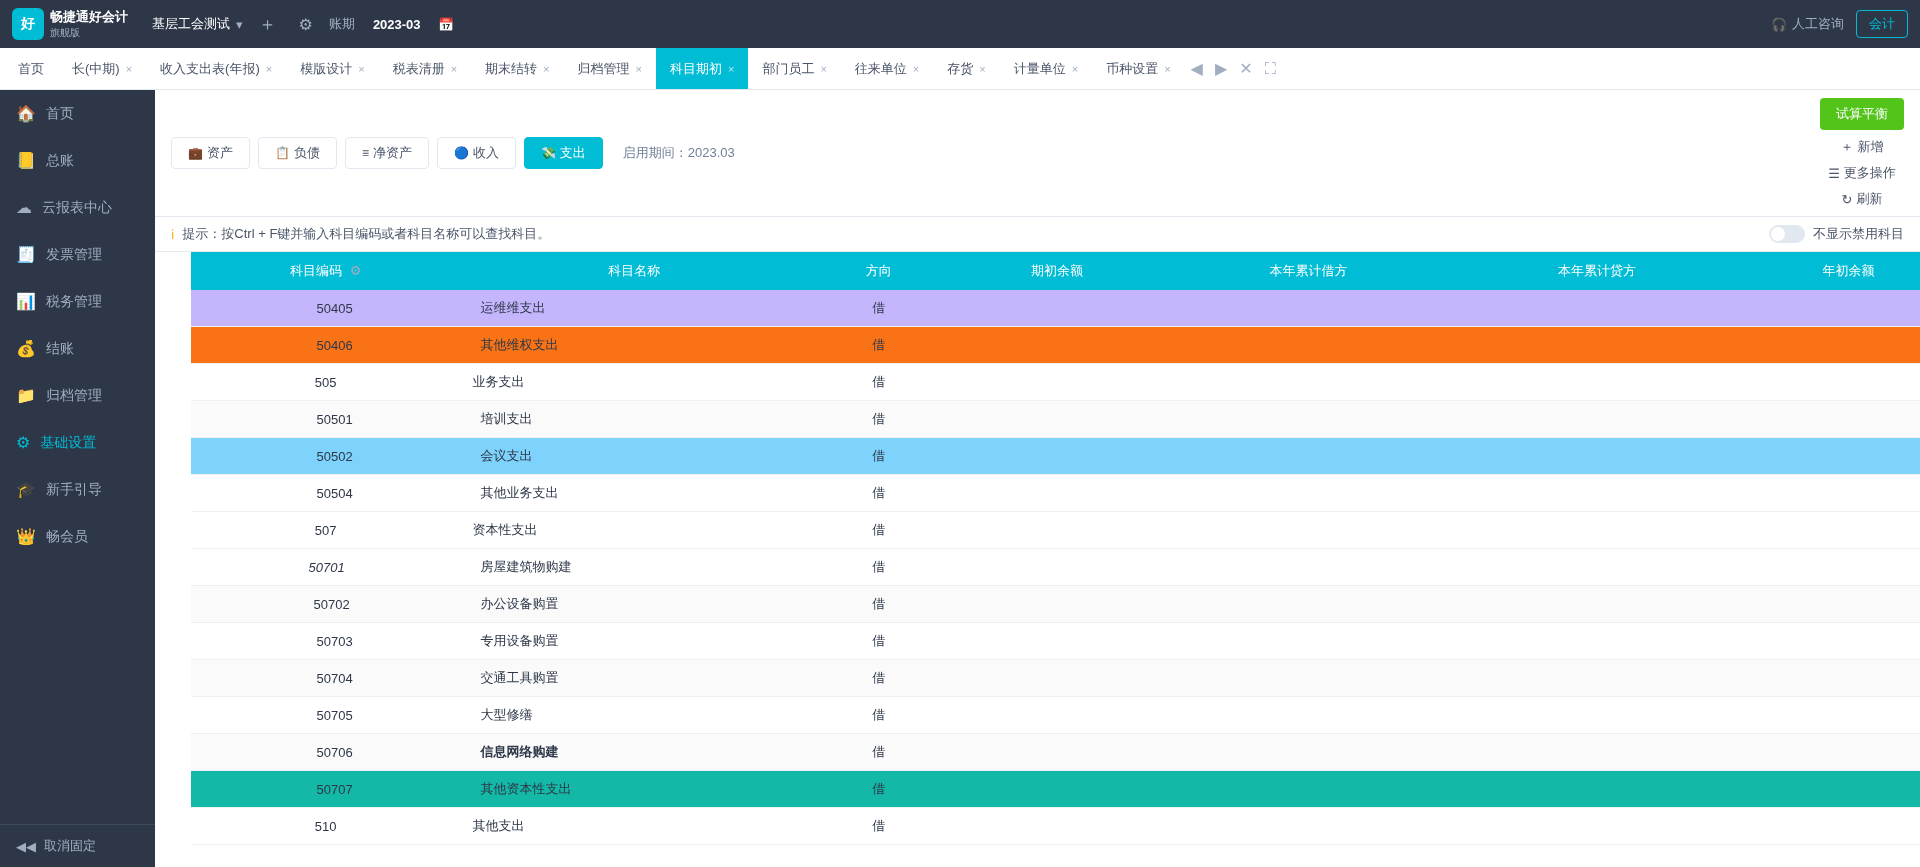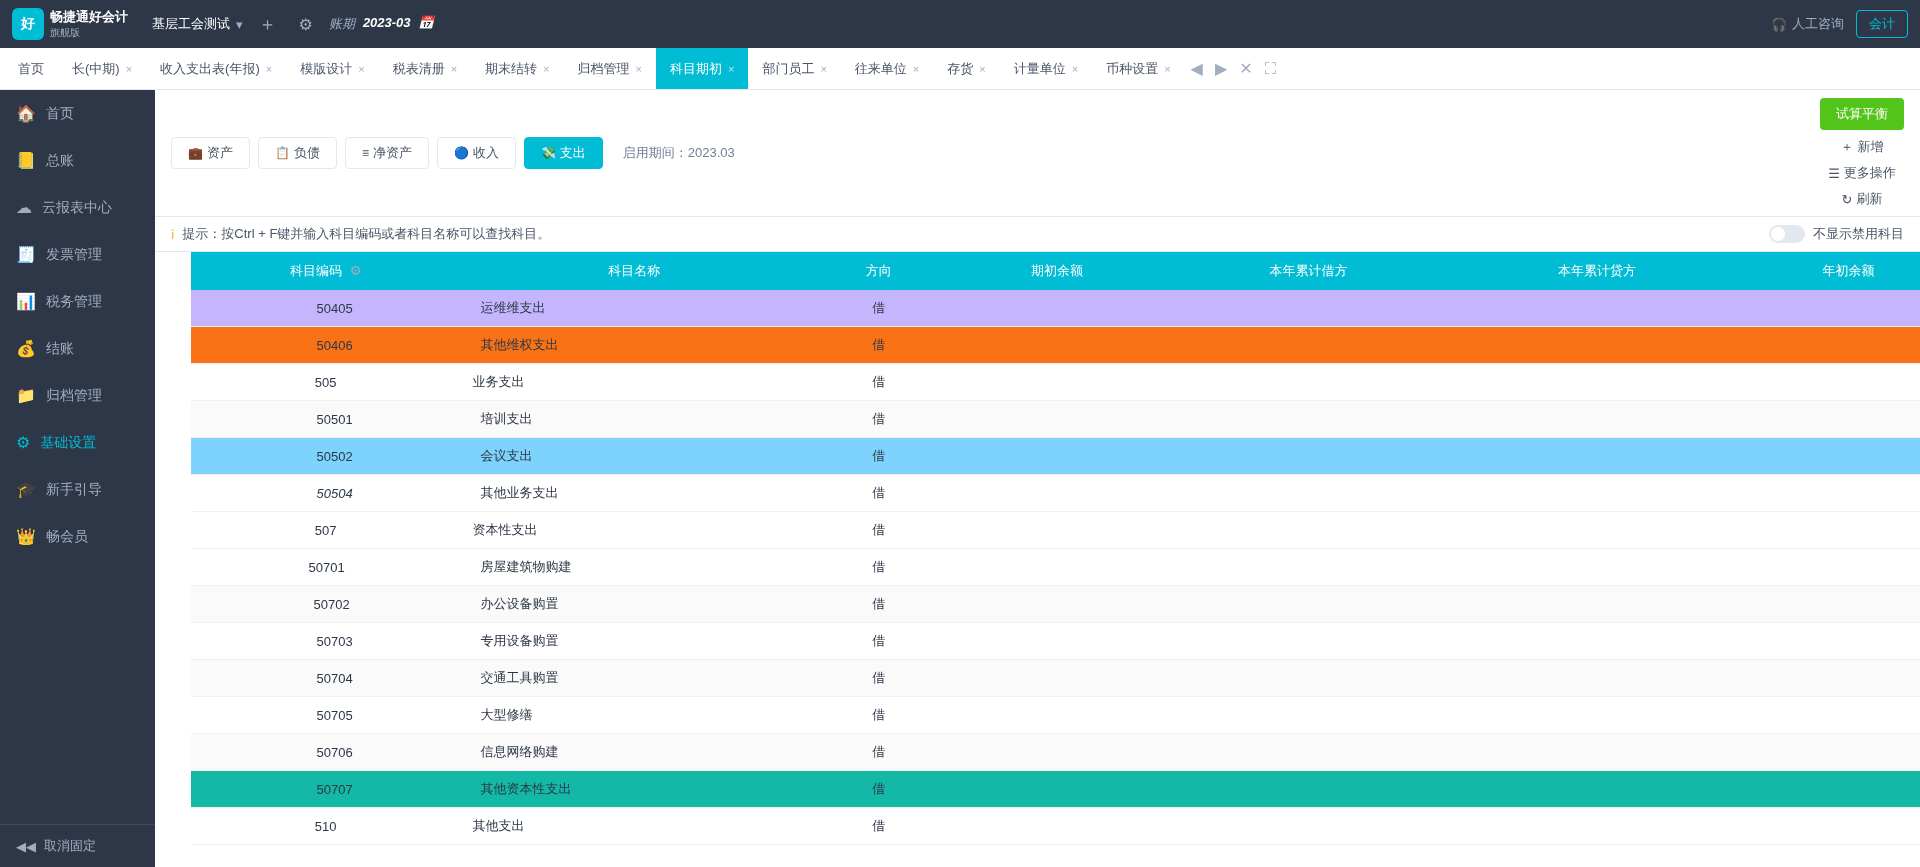--- a/index.html
+++ b/index.html
@@ -34,21 +34,21 @@
     }
     .company-selector .chevron { color: #a0aec0; }
 
     .add-btn {
       color: #a0aec0; font-size: 18px; cursor: pointer; padding: 0 6px;
     }
     .settings-btn {
       color: #a0aec0; font-size: 16px; cursor: pointer; padding: 0 6px;
     }
     .period-area {
-      display: flex; align-items: flex-start; gap: 8px; color: white; font-style: italic;
+      display: flex; align-items: center; gap: 18px; color: white;
     }
     .period-label { color: #a0aec0; }
     .period-value { color: white; font-weight: bold; }
     .calendar-icon { color: #00bcd4; }
 
     .header-right {
       margin-left: auto;
       display: flex; align-items: center; gap: 12px;
     }
     .service-btn {
@@ -526,39 +526,39 @@
             <tr style="background: #7dd3fc;">
               <td style="padding-left: 30px;">50502</td>
               <td style="padding-left: 20px;">会议支出</td>
               <td>借</td>
               <td></td>
               <td></td>
               <td></td>
               <td></td>
             </tr>
             <tr style="background: rgb(255, 255, 255);">
-              <td style="padding-left: 30px; font-style: italic;">50504</td>
+              <td style="padding-left: 30px;">50504</td>
               <td style="padding-left: 20px;">其他业务支出</td>
               <td>借</td>
               <td></td>
               <td></td>
               <td></td>
               <td></td>
             </tr>
             <tr>
               <td>507</td>
               <td>资本性支出</td>
               <td>借</td>
               <td></td>
               <td></td>
               <td></td>
               <td></td>
             </tr>
             <tr style="background: rgb(255, 255, 255);">
-              <td style="padding-left: 14px;">50701</td>
+              <td style="padding-left: 14px; font-style: italic;">50701</td>
               <td style="padding-left: 20px;">房屋建筑物购建</td>
               <td>借</td>
               <td></td>
               <td></td>
               <td></td>
               <td></td>
             </tr>
             <tr style="background: rgb(250, 250, 250);">
               <td style="padding-left: 24px;">50702</td>
               <td style="padding-left: 20px;">办公设备购置</td>
@@ -590,21 +590,21 @@
               <td style="padding-left: 30px;">50705</td>
               <td style="padding-left: 20px;">大型修缮</td>
               <td>借</td>
               <td></td>
               <td></td>
               <td></td>
               <td></td>
             </tr>
             <tr style="background: rgb(250, 250, 250);">
               <td style="padding-left: 30px;">50706</td>
-              <td style="padding-left: 20px;">信息网络购建</td>
+              <td style="padding-left: 20px; font-weight: bold;">信息网络购建</td>
               <td>借</td>
               <td></td>
               <td></td>
               <td></td>
               <td></td>
             </tr>
             <tr style="background: #14b8a6;">
               <td style="padding-left: 30px;">50707</td>
               <td style="padding-left: 20px;">其他资本性支出</td>
               <td>借</td>

